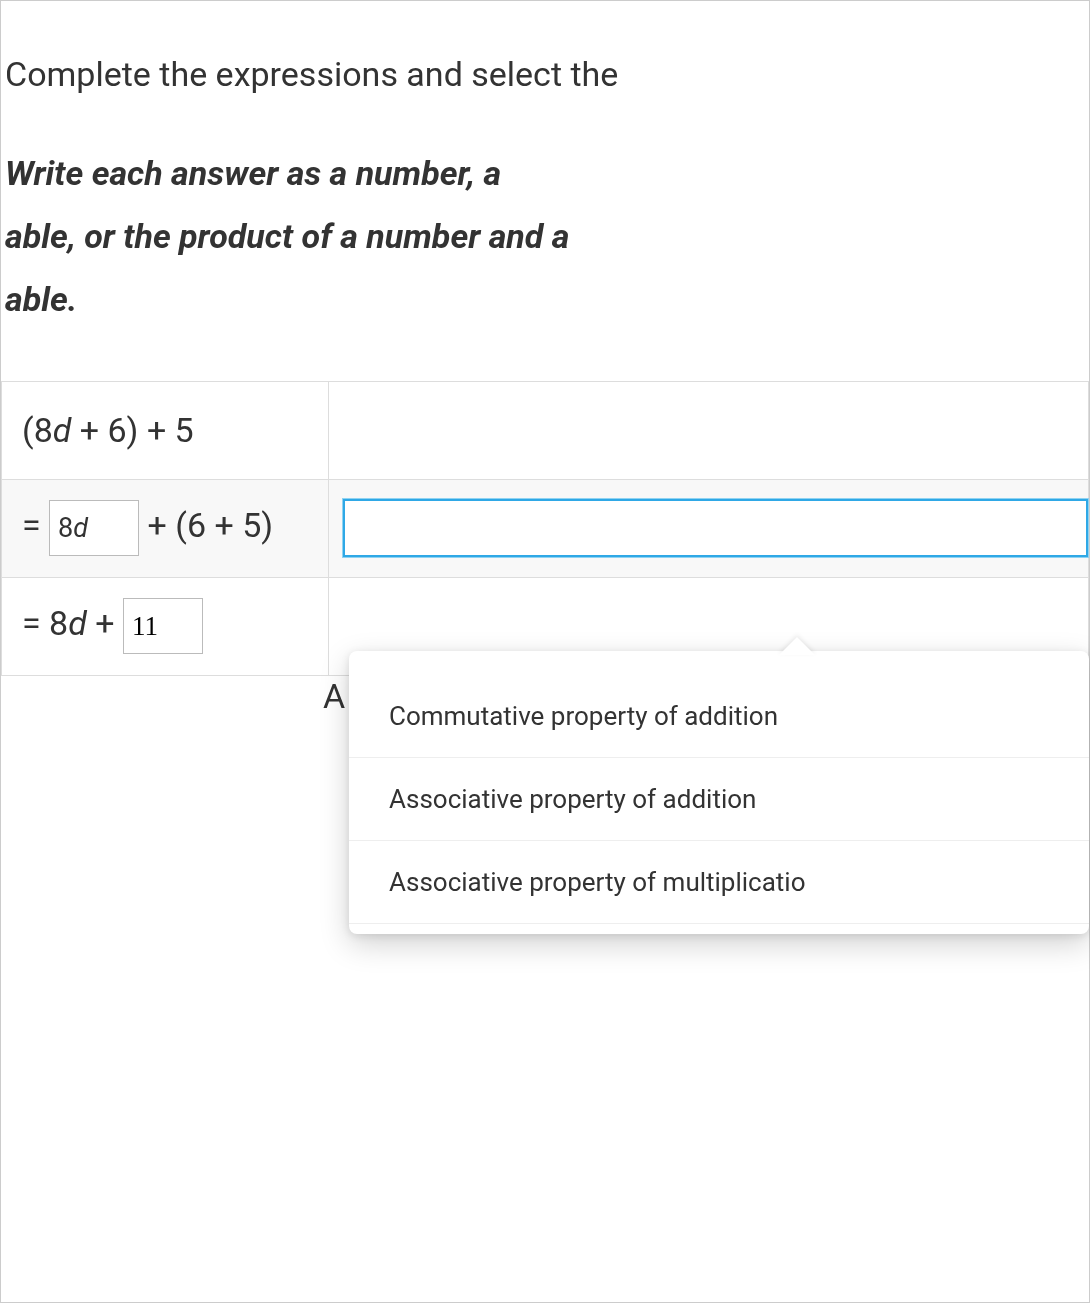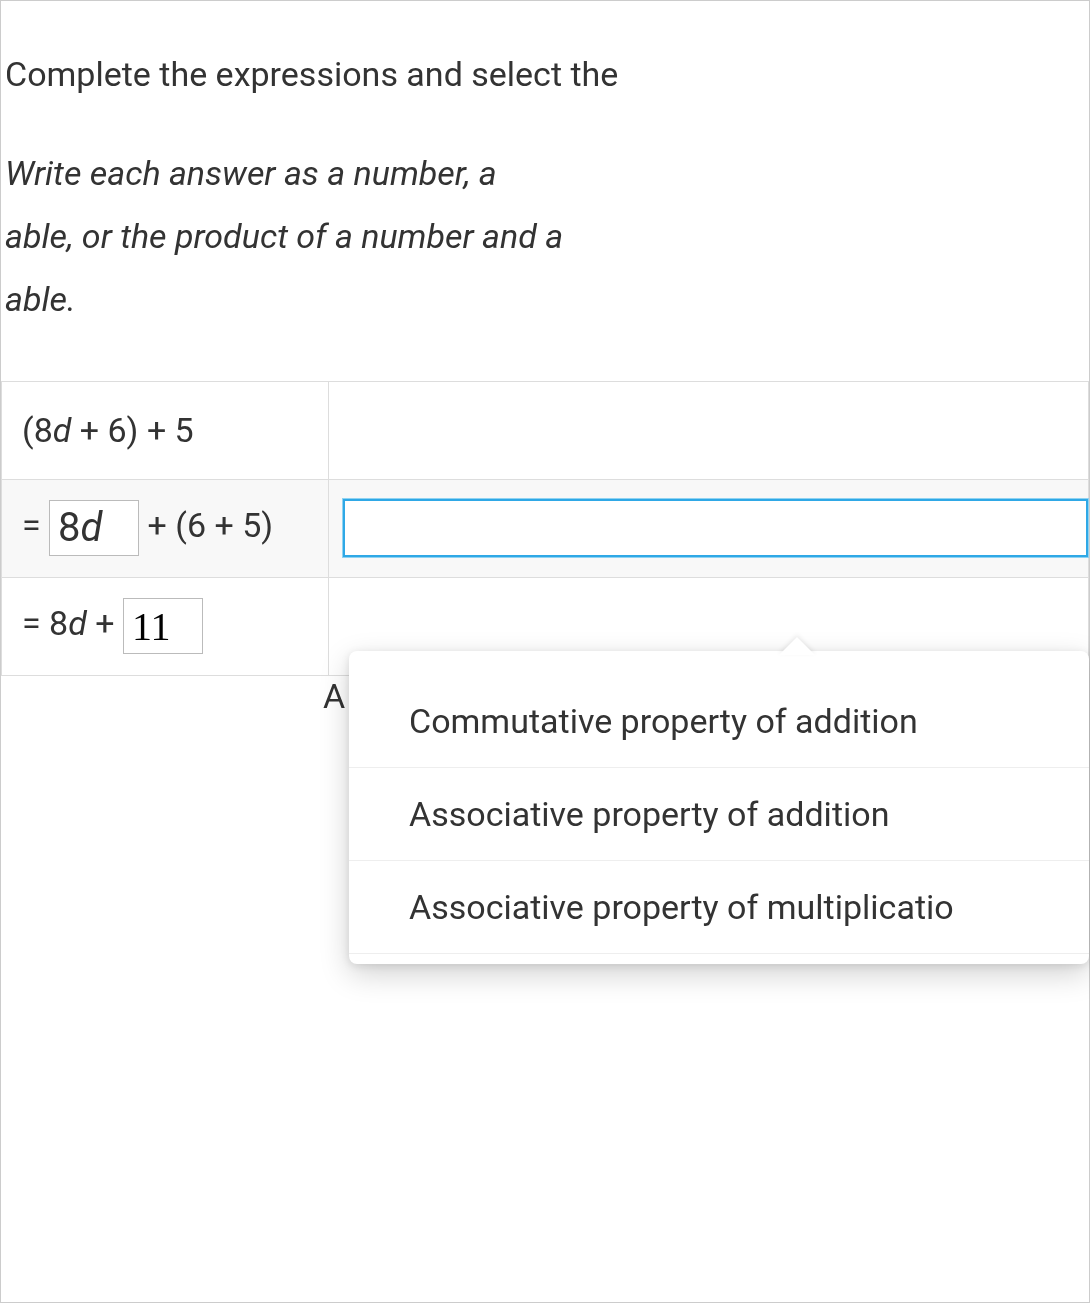--- a/index.html
+++ b/index.html
@@ -25,20 +25,21 @@
   .intro {
     margin: 42px 0 0 0;
     padding: 0 10px 0 4px;
     line-height: 1.85;
   }
   .intro-note {
     margin: 36px 0 50px 0;
     padding: 0 10px 0 4px;
     font-style: italic;
     line-height: 1.85;
+    font-weight: bold;
   }
   table.work {
     border-collapse: collapse;
     width: 100%;
   }
   table.work td {
     border: 1px solid #ddd;
     vertical-align: middle;
     height: 98px;
   }
@@ -52,21 +53,21 @@
   table.work td.right {
     padding: 0 0 0 14px;
     position: relative;
   }
   table.work tr.alt td { background: #f8f8f8; }
   .var { font-style: italic; }
   .ans-input {
     display: inline-block;
     border: 1px solid #bbb;
     background: #fff;
-    font-size: 40px;
+    font-size: 27px;
     font-family: inherit;
     padding: 2px 8px;
     height: 56px;
     line-height: 50px;
     vertical-align: middle;
     min-width: 60px;
   }
   input.ans-input { outline: none; }
   .property-select {
     display: block;
@@ -91,22 +92,22 @@
     position: absolute;
     top: -14px;
     left: 430px;
     width: 0; height: 0;
     border-left: 18px solid transparent;
     border-right: 18px solid transparent;
     border-bottom: 18px solid #fff;
     filter: drop-shadow(0 -2px 2px rgba(0,0,0,0.08));
   }
   .dropdown .item {
-    padding: 26px 60px;
-    font-size: 34px;
+    padding: 26px 40px;
+    font-size: 26px;
     color: #333;
     border-bottom: 1px solid #eee;
     white-space: nowrap;
     overflow: hidden;
     cursor: pointer;
   }
   .dropdown .item:last-child { border-bottom: 1px solid #eee; }
   .add-row-hint {
     position: absolute;
     left: 322px;

